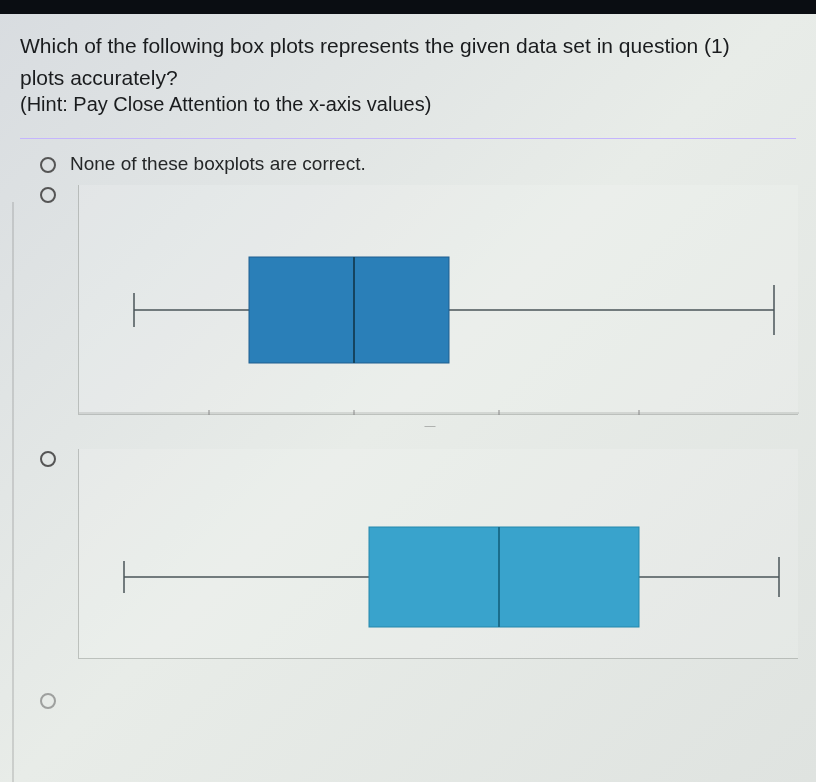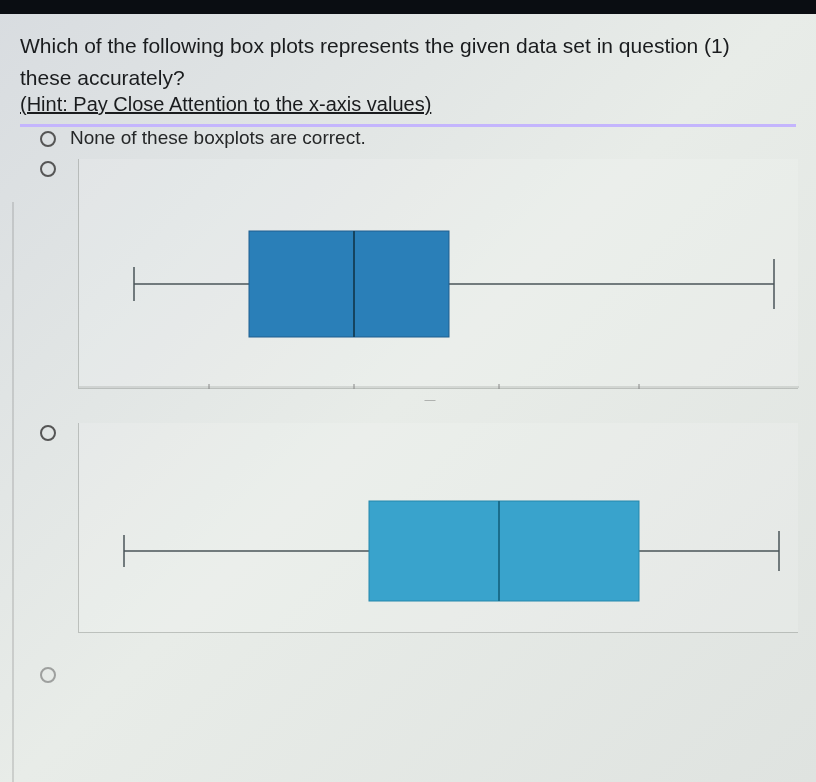--- a/index.html
+++ b/index.html
@@ -22,25 +22,25 @@
     .question-text {
       font-size: 21px;
       color: #1a1c1e;
       line-height: 1.5;
       font-weight: 500;
     }
     .hint-text {
       font-size: 20px;
       color: #1a1c1e;
       font-weight: 500;
-      margin-bottom: 8px;
-      text-decoration: underline;
+      margin-bottom: 22px;
     }
     .options {
-      border-top: 3px solid #c4b5fd;
+      border-top: 1px solid #c4b5fd;
+      padding-top: 14px;
       padding-left: 20px;
     }
     .option-row {
       display: flex;
       align-items: flex-start;
       margin-bottom: 10px;
     }
     .radio {
       width: 16px;
       height: 16px;
@@ -87,21 +87,21 @@
     }
   </style>
 </head>
 <body>
 
 <div class="top-bar"></div>
 
 <div class="content">
   <div class="question-text">
     <span>Which of the following box plots represents the given data set in question (1)</span><br>
-    <span>these accurately?</span>
+    <span>plots accurately?</span>
   </div>
   <div class="hint-text">(Hint: Pay Close Attention to the x-axis values)</div>
 
   <div class="side-line"></div>
 
   <div class="options">
 
     <div class="option-row">
       <div class="radio"></div>
       <div class="option-label">None of these boxplots are correct.</div>

